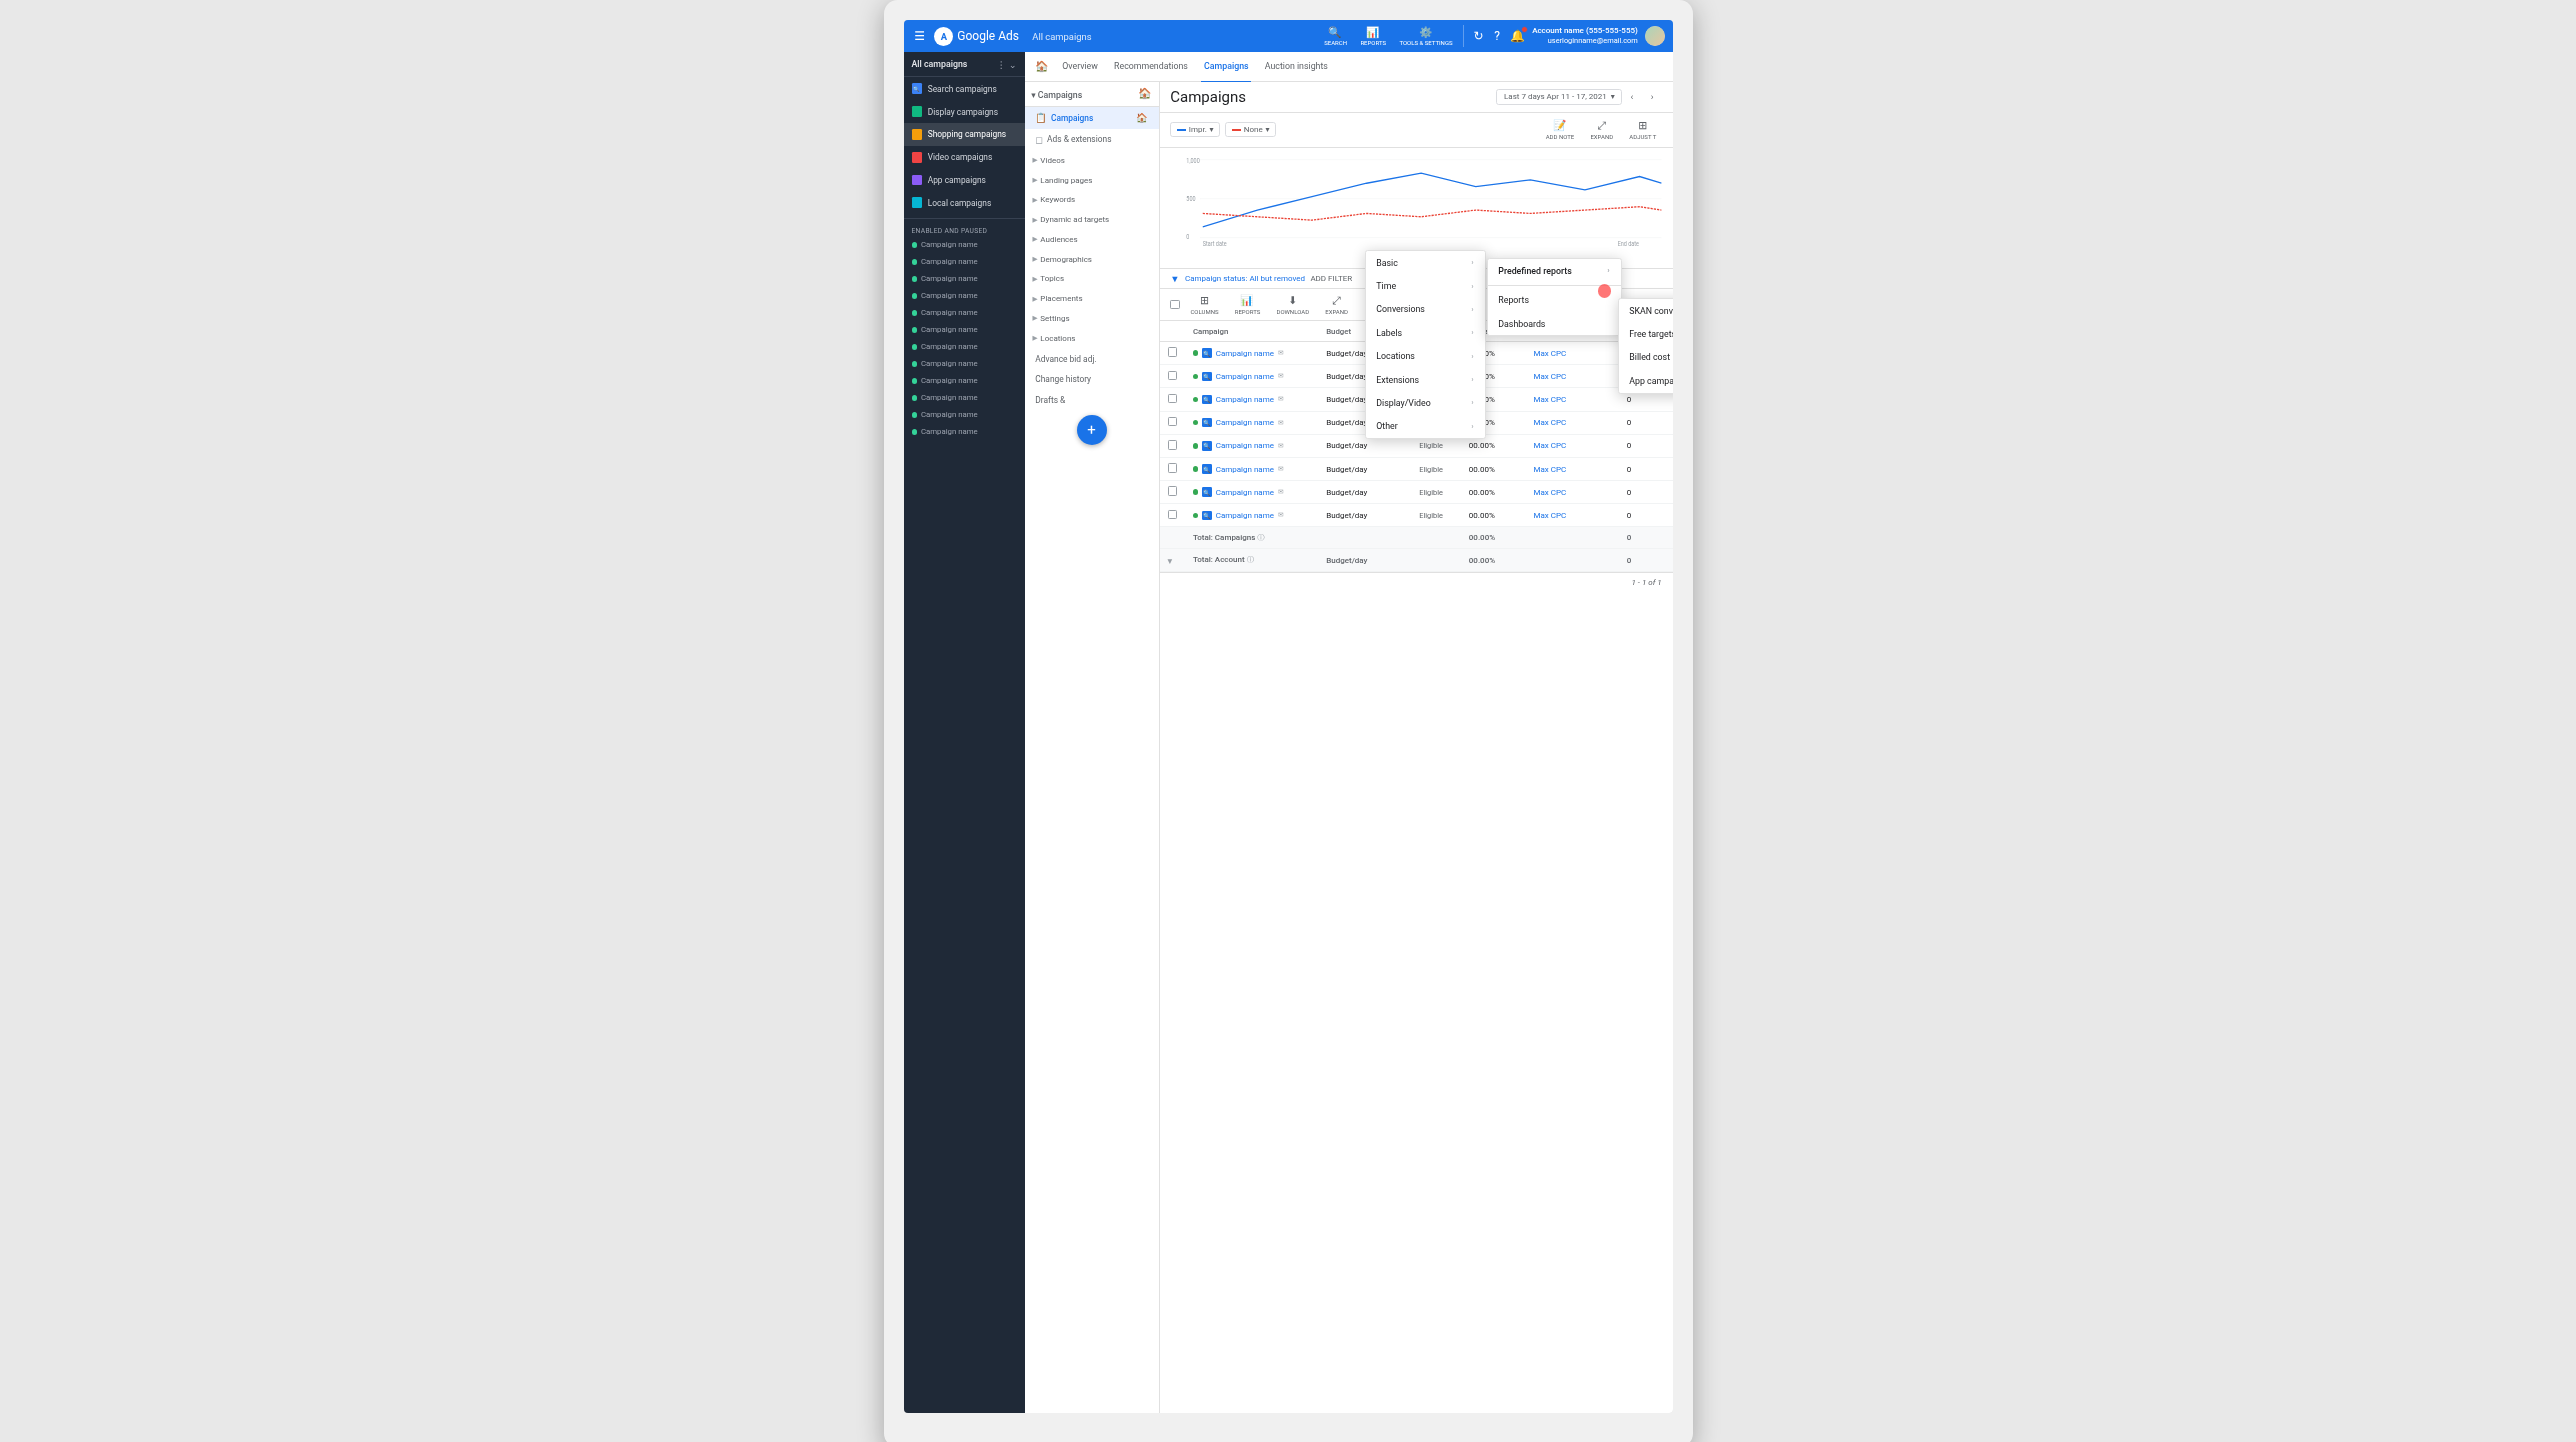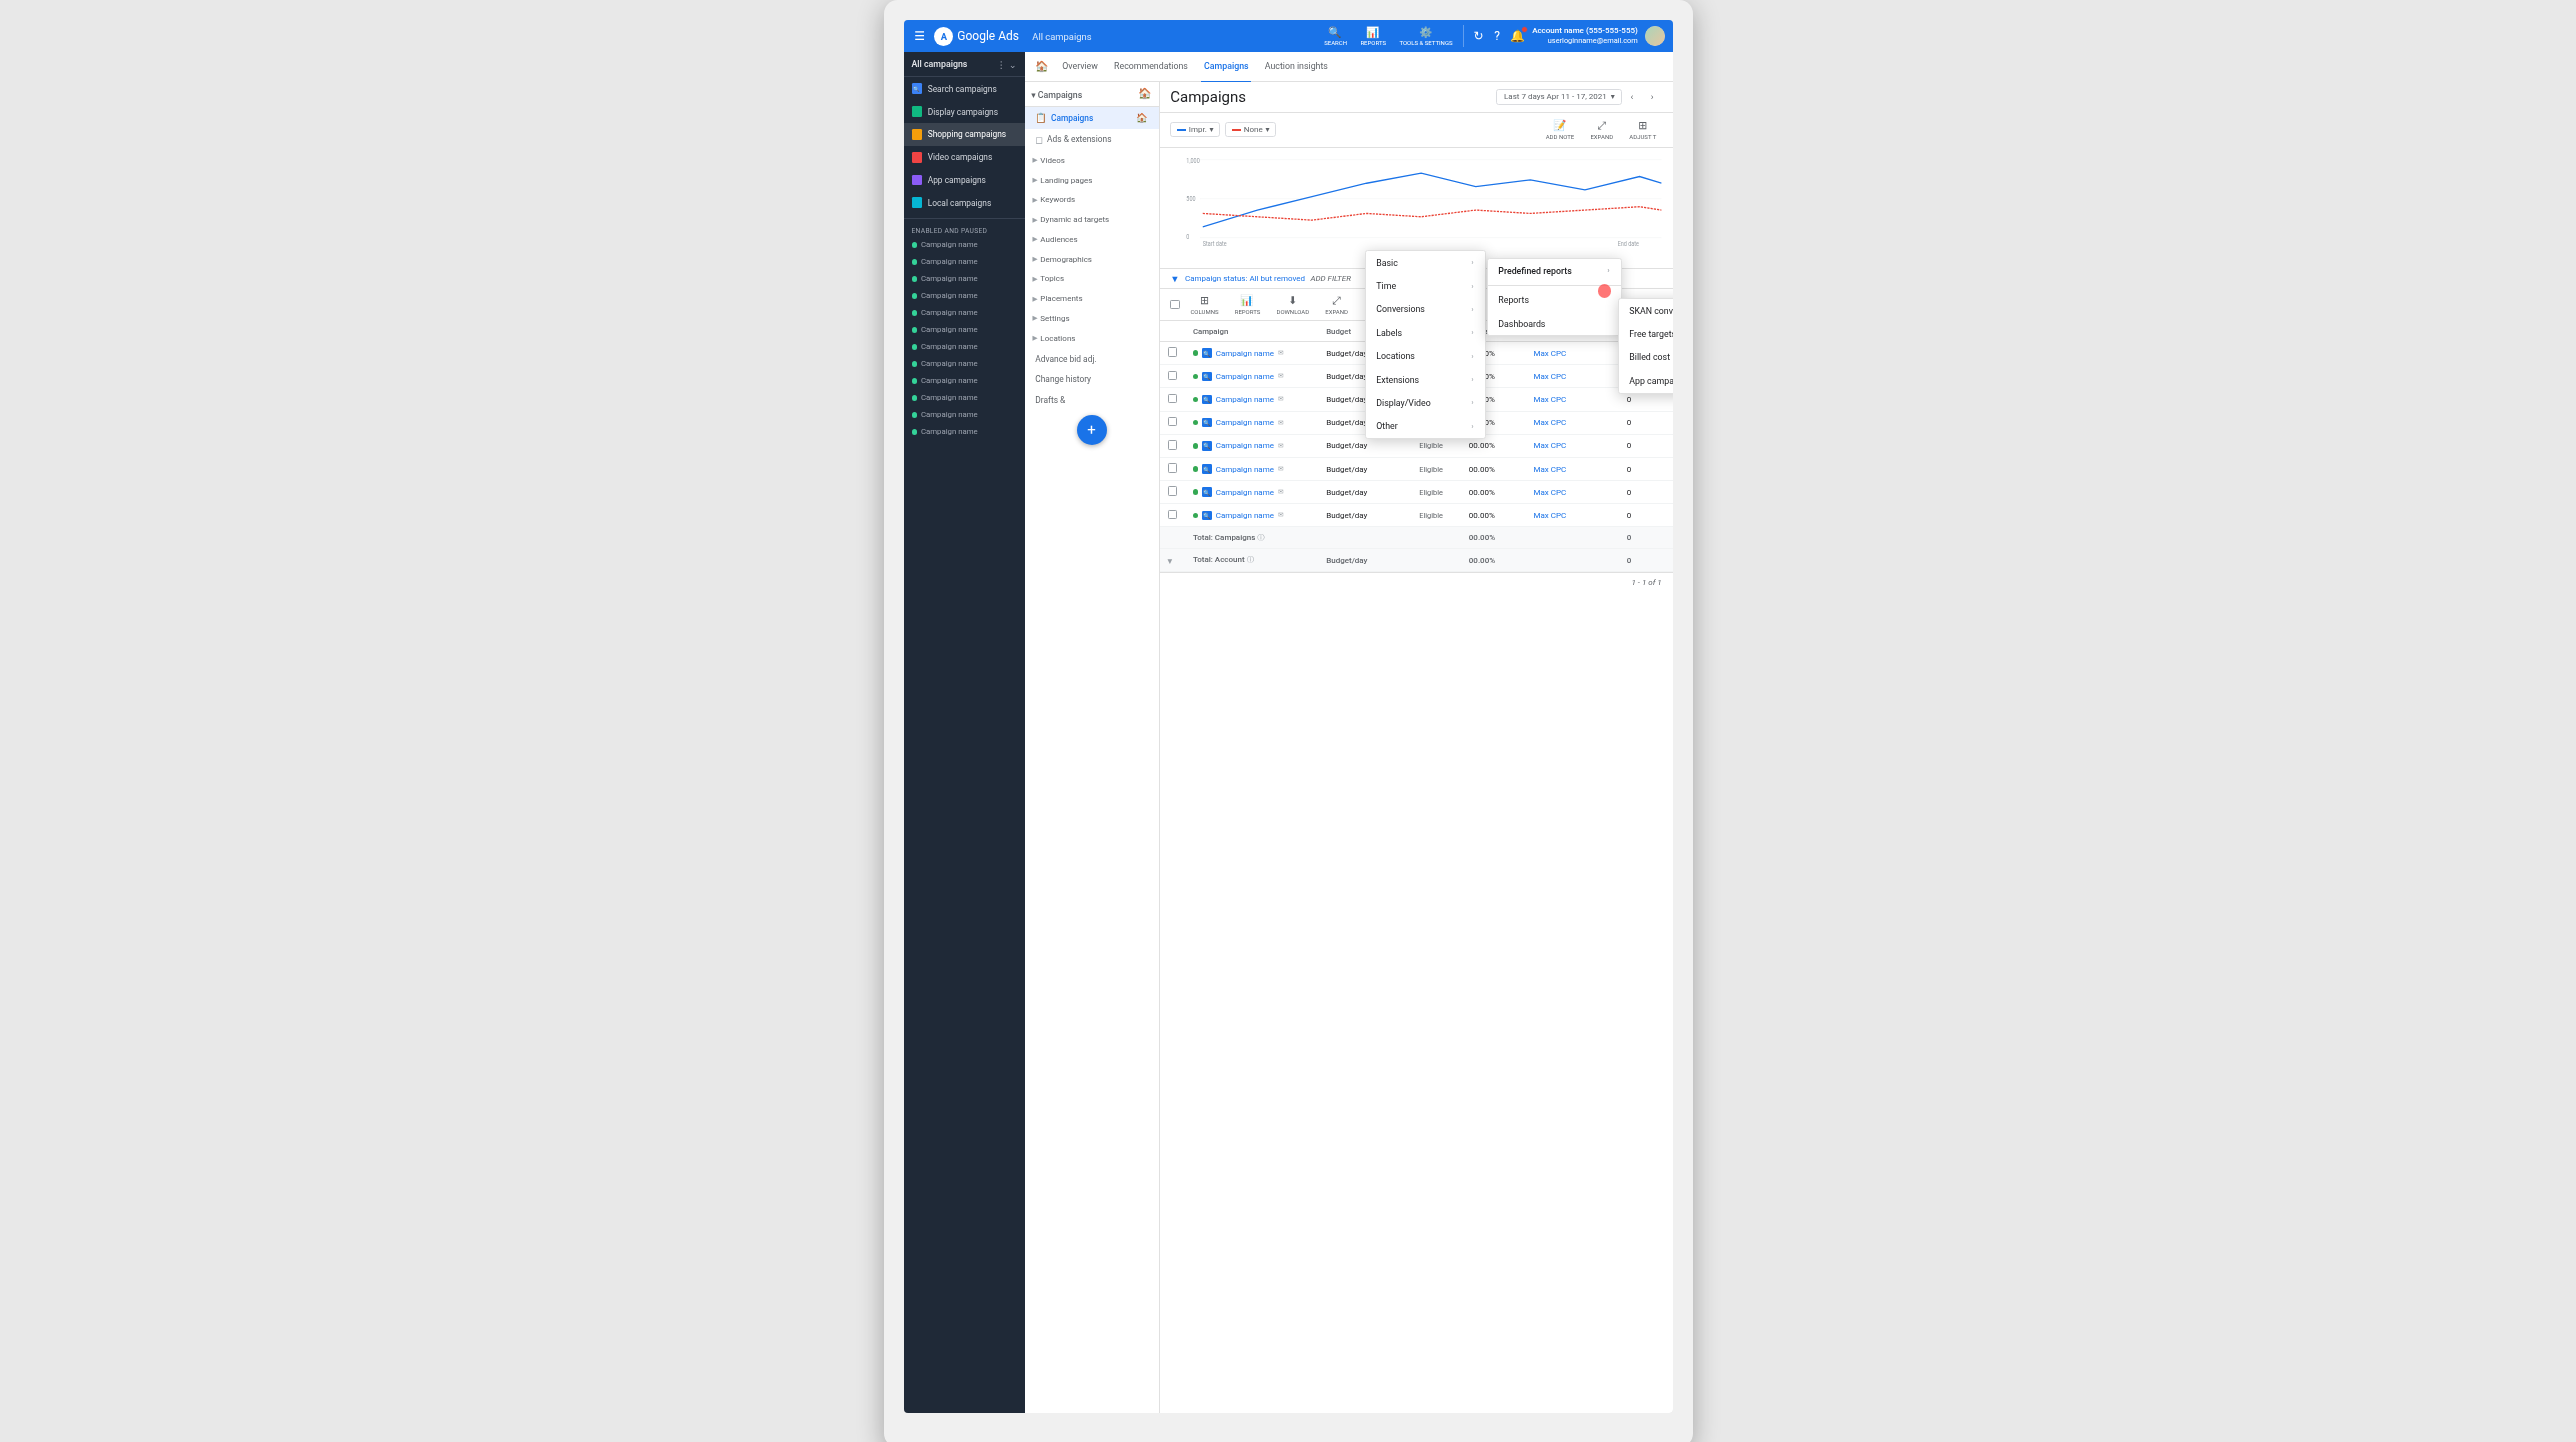--- a/index.html
+++ b/index.html
@@ -98,21 +98,21 @@
     .toolbar-btn { display: flex; flex-direction: column; align-items: center; gap: 0.7px; font-size: 6px; color: #5f6368; cursor: pointer; padding: 2.7px 5.4px; border-radius: 2.7px; }
     .toolbar-btn .tb-icon { font-size: 10.8px; }
     
     
     .chart-area { padding: 5.4px 10.8px 2.7px; border-bottom: 0.7px solid #e0e0e0; flex-shrink: 0; height: 121px; position: relative; }
     
     
     .filter-bar { display: flex; align-items: center; padding: 4px 10.8px; border-bottom: 0.7px solid #e0e0e0; gap: 5.4px; flex-shrink: 0; }
     .filter-icon { color: #1a73e8; font-size: 9.4px; }
     .filter-tag { font-size: 8px; color: #1a73e8; cursor: pointer; }
-    .add-filter-btn { font-size: 8px; color: #5f6368; cursor: pointer; font-style: italic; }
+    .add-filter-btn { font-size: 8px; color: #5f6368; cursor: pointer; }
     
     
     .action-bar { display: flex; align-items: center; padding: 2.7px 10.8px; border-bottom: 0.7px solid #e0e0e0; gap: 5.4px; flex-shrink: 0; }
     .action-btn { display: flex; flex-direction: column; align-items: center; gap: 0.7px; font-size: 6px; color: #5f6368; cursor: pointer; padding: 2.7px 5.4px; border-radius: 2.7px; }
     .action-btn .ab-icon { font-size: 10.8px; }
     
     
     .table-container { flex: 1; overflow-y: auto; }
     table { width: 100%; border-collapse: collapse; font-size: 8px; }
     thead tr { border-bottom: 0.7px solid #e0e0e0; }

